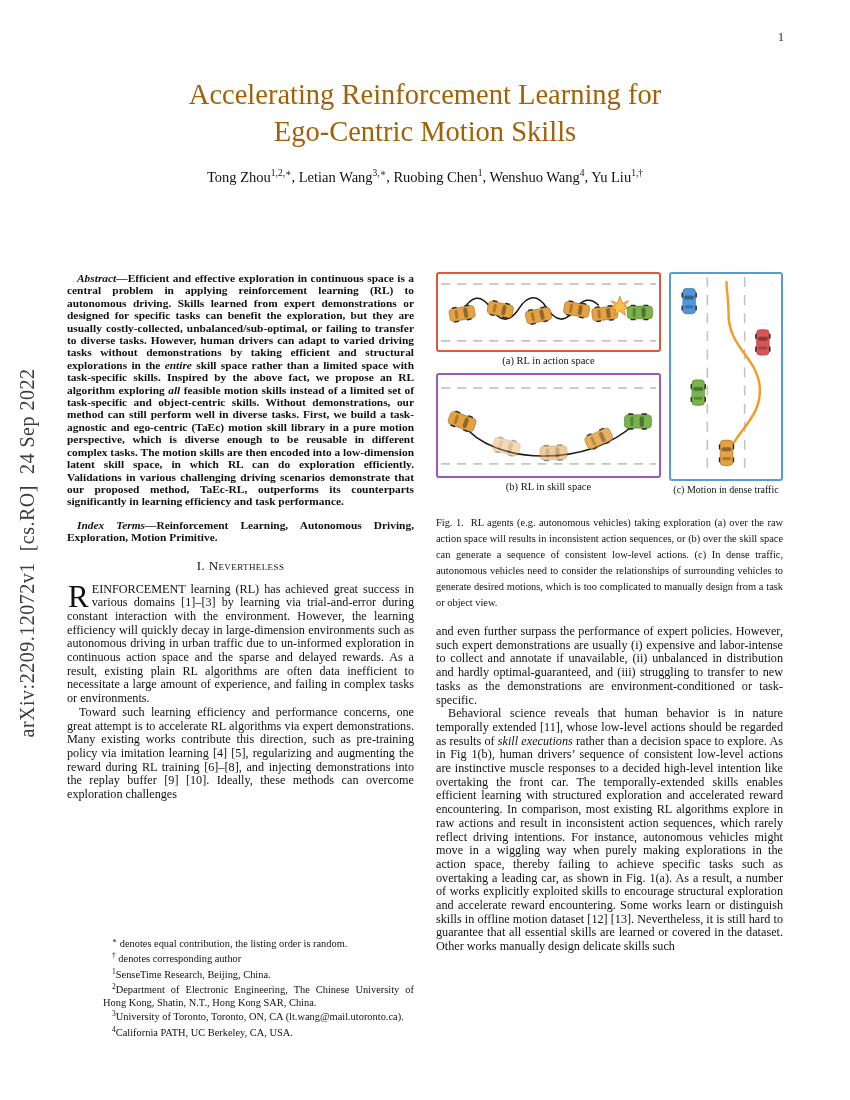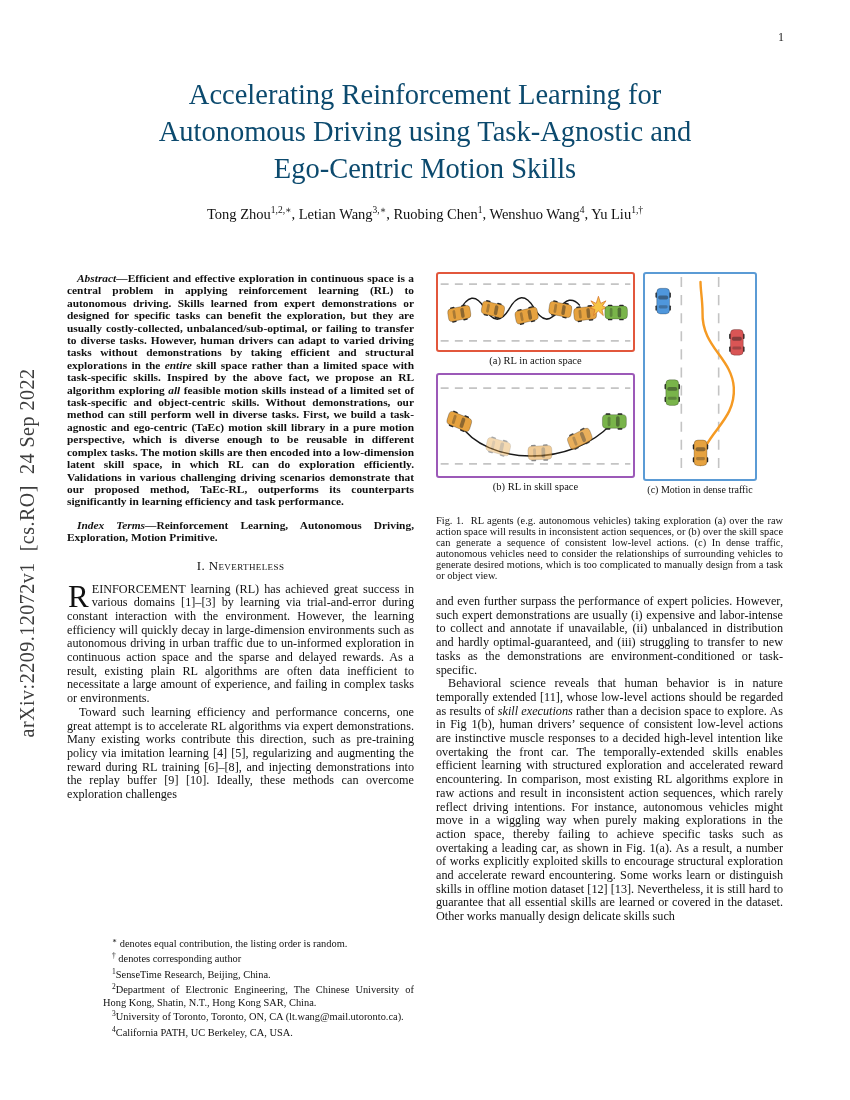--- a/index.html
+++ b/index.html
@@ -10,21 +10,21 @@
   .page-num { position:absolute; top:30px; right:66px; font-size:12px; color:#222; }
 
   .arxiv-stamp {
     position:absolute; left:16px; top:838px; width:570px;
     transform:rotate(-90deg); transform-origin:0 0;
     text-align:center; font-size:20px; color:#3d3d3d;
     white-space:pre; letter-spacing:0.5px;
   }
 
   .header { position:absolute; top:76px; left:0; right:0; text-align:center; }
-  .title-line { font-size:28.5px; line-height:37px; color:#0c4a6e; }
+  .title-line { font-size:28.5px; line-height:37px; color:#a16207; }
   .authors { margin-top:17px; font-size:14.5px; }
   .authors sup { font-size:9.5px;text-align:center; }
 
   .col { position:absolute; top:272px; width:347px; }
   .col-left { left:67px; }
   .col-right { left:436px; }
 
   .abstract, .index-terms {
     font-weight:bold; font-size:11.4px; line-height:12.4px;
     text-align:justify; text-indent:10px;
@@ -38,41 +38,41 @@
   .body-p { font-size:12.2px; line-height:13.7px; text-align:justify; }
   .body-p.indent { text-indent:12px; }
   .dropcap { float:left; font-size:31px; line-height:25px; padding:1px 3px 0 1px; }
 
   .footnotes { position:absolute; top:663px; left:0; right:0; font-size:10.4px; line-height:11.9px; }
   .footnote { text-indent:9px; text-align:justify;margin-left:36px; }
   .footnote sup { font-size:7.5px; }
 
   
   .figure { display:flex; gap:8px; }
-  .fig-left { width:199px; }
+  .fig-left { width:225px; }
   .fig-right { width:114px; }
   .panel { border-style:solid; border-width:2.5px; border-radius:3px; background:#fff; overflow:hidden; }
   .panel svg { display:block; width:100%; height:100%; }
   .panel-a { border-color:var(--panel-a-border,#e2573c); height:80px; }
   .panel-b { border-color:var(--panel-b-border,#9c59b8); height:105px; }
   .panel-c { border-color:var(--panel-c-border,#5b9bd5); height:209px; }
   .fig-label { text-align:center; font-size:10.5px; margin:3px 0 7px 0; }
   .fig-right .fig-label { white-space:nowrap; font-size:10px; margin-left:-9px; width:132px; }
 
   .lane { stroke:var(--lane-gray,#c4c4c4); stroke-width:1.6; stroke-dasharray:9 7; fill:none; }
   .traj { stroke:#1a1a1a; stroke-width:1.5; fill:none; }
   .traj-orange { stroke:var(--path-orange,#f59a23); stroke-width:2.4; fill:none; stroke-linecap:round; }
   .car-body { stroke:rgba(0,0,0,0.4); stroke-width:0.7; }
   use.orange { fill:var(--car-orange,#e6a23f); }
   use.green  { fill:var(--car-green,#79b44a); }
   use.blue   { fill:var(--car-blue,#4f97dc); }
   use.red    { fill:var(--car-red,#d95555); }
   .burst { fill:#f6c445; stroke:#d8742a; stroke-width:0.8; }
 
-  .fig-caption { margin-top:13px; font-size:10.4px; line-height:11px; text-align:justify; }
+  .fig-caption { margin-top:13px; font-size:10.4px; line-height:16px; text-align:justify; }
   .cap-label { margin-right:7px; }
 
   .col-right .body-p.first { margin-top:14px; }
 </style>
 </head>
 <body>
 
 <div class="page">
 
   <svg width="0" height="0" style="position:absolute" aria-hidden="true">
@@ -89,21 +89,20 @@
     </defs>
   </svg>
 
   <div class="page-num">1</div>
 
   <div class="arxiv-stamp">arXiv:2209.12072v1  [cs.RO]  24 Sep 2022</div>
 
   <div class="header">
     <div class="title">
       <div class="title-line">Accelerating Reinforcement Learning for</div>
-      <div class="title-line">Autonomous Driving using Task-Agnostic and</div>
       <div class="title-line">Ego-Centric Motion Skills</div>
     </div>
     <div class="authors">
       <span><span>Tong Zhou</span><sup>1,2,∗</sup></span><span><span>, Letian Wang</span><sup>3,∗</sup></span><span><span>, Ruobing Chen</span><sup>1</sup></span><span><span>, Wenshuo Wang</span><sup>4</sup></span><span><span>, Yu Liu</span><sup>1,†</sup></span>
     </div>
   </div>
 
   <div class="col col-left">
 
     <p class="abstract"><span class="abs-label">Abstract—</span><span>Efficient and effective exploration in continuous space is a central problem in applying reinforcement learning (RL) to autonomous driving. Skills learned from expert demonstrations or designed for specific tasks can benefit the exploration, but they are usually costly-collected, unbalanced/sub-optimal, or failing to transfer to diverse tasks. However, human drivers can adapt to varied driving tasks without demonstrations by taking efficient and structural explorations in the </span><span class="it">entire</span><span> skill space rather than a limited space with task-specific skills. Inspired by the above fact, we propose an RL algorithm exploring </span><span class="it">all</span><span> feasible motion skills instead of a limited set of task-specific and object-centric skills. Without demonstrations, our method can still perform well in diverse tasks. First, we build a task-agnostic and ego-centric (TaEc) motion skill library in a pure motion perspective, which is diverse enough to be reusable in different complex tasks. The motion skills are then encoded into a low-dimension latent skill space, in which RL can do exploration efficiently. Validations in various challenging driving scenarios demonstrate that our proposed method, TaEc-RL, outperforms its counterparts significantly in learning efficiency and task performance.</span></p>

